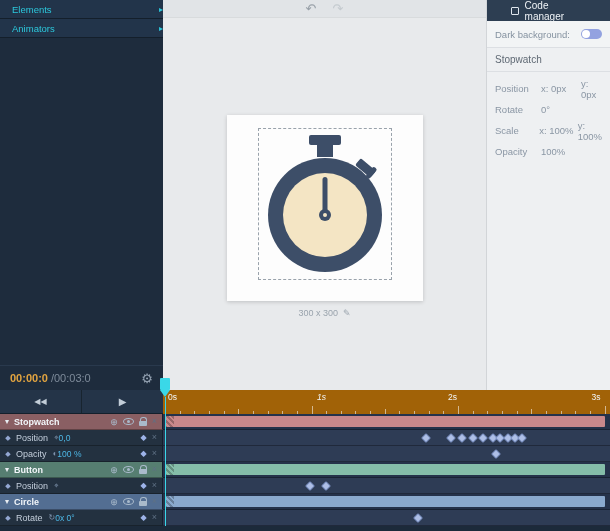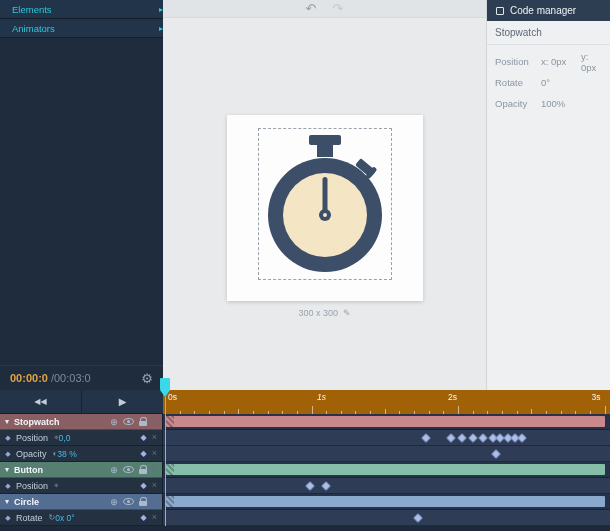--- a/index.html
+++ b/index.html
@@ -34,21 +34,21 @@
   .selection { position:absolute; left:50%; transform:translateX(-50%); top:13px;
                padding:4px; border:1px dashed #99a2ab; cursor:move; }
   .selection svg { display:block; }
   .size-label { position:absolute; top:308px; left:50%; transform:translateX(-50%);
                 font-size:9px; color:#9aa4ad; display:flex; gap:5px; align-items:center; white-space:nowrap; }
   .size-label .pencil { font-size:9px; color:#9aa4ad; cursor:pointer; }
 
   
   .rightpanel { width:123px; background:#eef0f2; display:flex; flex-direction:column; }
   .cm-header { height:21px; background:#2d3e52; color:#eef2f6; display:flex; align-items:center;
-               gap:6px; padding:0 9px; font-size:10px; cursor:pointer; }
+               gap:6px; padding:0 24px; font-size:10px; cursor:pointer; }
   .cm-box { width:8px; height:8px; border:1.5px solid #dfe6ee; border-radius:1px; }
   .darkbg { height:27px; display:flex; align-items:center; justify-content:space-between;
             padding:0 8px; color:#8592a0; font-size:9.5px; background:#f2f4f5;
             border-bottom:1px solid #dcdfe3; }
   .toggle { width:21px; height:10px; border-radius:5px; background:#93a2e0; position:relative; cursor:pointer; }
   .toggle .knob { position:absolute; left:1px; top:1px; width:8px; height:8px; border-radius:50%; background:#fff; }
   .insp-title { height:24px; display:flex; align-items:center; padding:0 8px;
                 color:#5f6974; font-size:10px; border-bottom:1px solid #dcdfe3; }
   .props { padding:6px 8px; font-size:9.5px; color:#8a96a4; }
   .prop-row { display:flex; height:21px; align-items:center; }
@@ -165,31 +165,42 @@
         <span>300  x  300</span>
         <span class="pencil">✎</span>
       </div>
     </div>
 
     <div class="rightpanel">
       <div class="cm-header">
         <span class="cm-box"></span>
         <span>Code manager</span>
       </div>
+      <div class="darkbg">
+        <span>Dark background:</span>
+        <span class="toggle">
+            <span class="knob"></span>
+          </span>
+      </div>
       <div class="insp-title">Stopwatch</div>
       <div class="props">
         <div class="prop-row">
           <span class="prop-label">Position</span>
           <span class="prop-v1">x: 0px</span>
           <span class="prop-v2">y: 0px</span>
         </div>
         <div class="prop-row">
           <span class="prop-label">Rotate</span>
           <span class="prop-v1">0°</span>
           <span class="prop-v2"></span>
+        </div>
+        <div class="prop-row">
+          <span class="prop-label">Scale</span>
+          <span class="prop-v1">x: 100%</span>
+          <span class="prop-v2">y: 100%</span>
         </div>
         <div class="prop-row">
           <span class="prop-label">Opacity</span>
           <span class="prop-v1">100%</span>
           <span class="prop-v2"></span>
         </div>
       </div>
     </div>
   </div>
 
@@ -275,21 +286,21 @@
             <div class="kf" style="left: 344.81px;"></div>
             <div class="kf" style="left: 352.135px;"></div>
             <div class="kf" style="left: 359.46px;"></div>
           </div>
         </div>
         <div class="tl-row prop">
           <div class="tl-label">
             <span class="lab-bullet">◆</span>
             <span class="lab-name p">Opacity</span>
             <span class="pi">◐</span>
-            <span class="pval">38 %</span>
+            <span class="pval">100 %</span>
             <span class="lab-icons">
               <span class="kadd">◆</span>
               <span class="gx">×</span>
             </span>
           </div>
           <div class="tl-track">
             <div class="kf" style="left: 333.09px;"></div>
           </div>
         </div>
         <div class="tl-row group">

